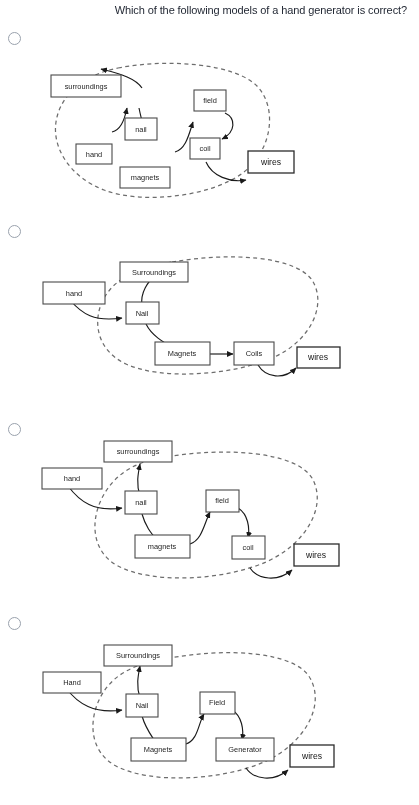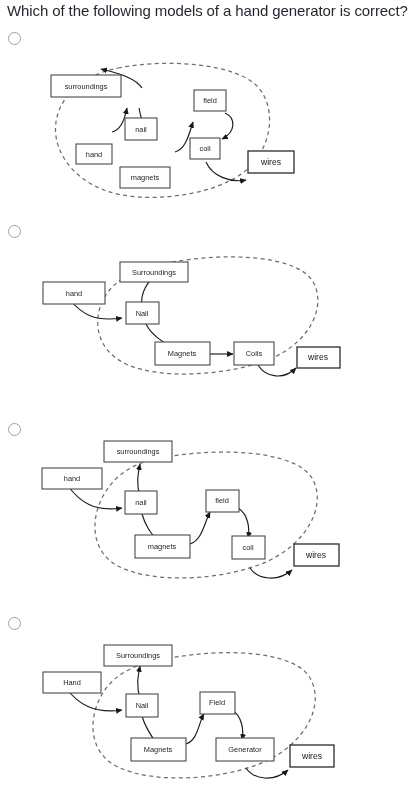--- a/index.html
+++ b/index.html
@@ -13,25 +13,26 @@
     position: relative;
     font-family: "Liberation Sans", sans-serif;
     color: #1e2430;
     overflow: hidden;
   }
   #question-text {
     position: absolute;
     left: 7px;
     top: 4px;
     width: 400px;
-    font-size: 15px;
+    font-size: 11px;
     line-height: 13px;
     letter-spacing: -0.1px;
     color: #1e2430;
     white-space: nowrap;
+    text-align: right;
   }
   .option-row {
     position: absolute;
     left: 0;
     width: 419px;
   }
   .radio {
     position: absolute;
     left: 8px;
     width: 13px;

